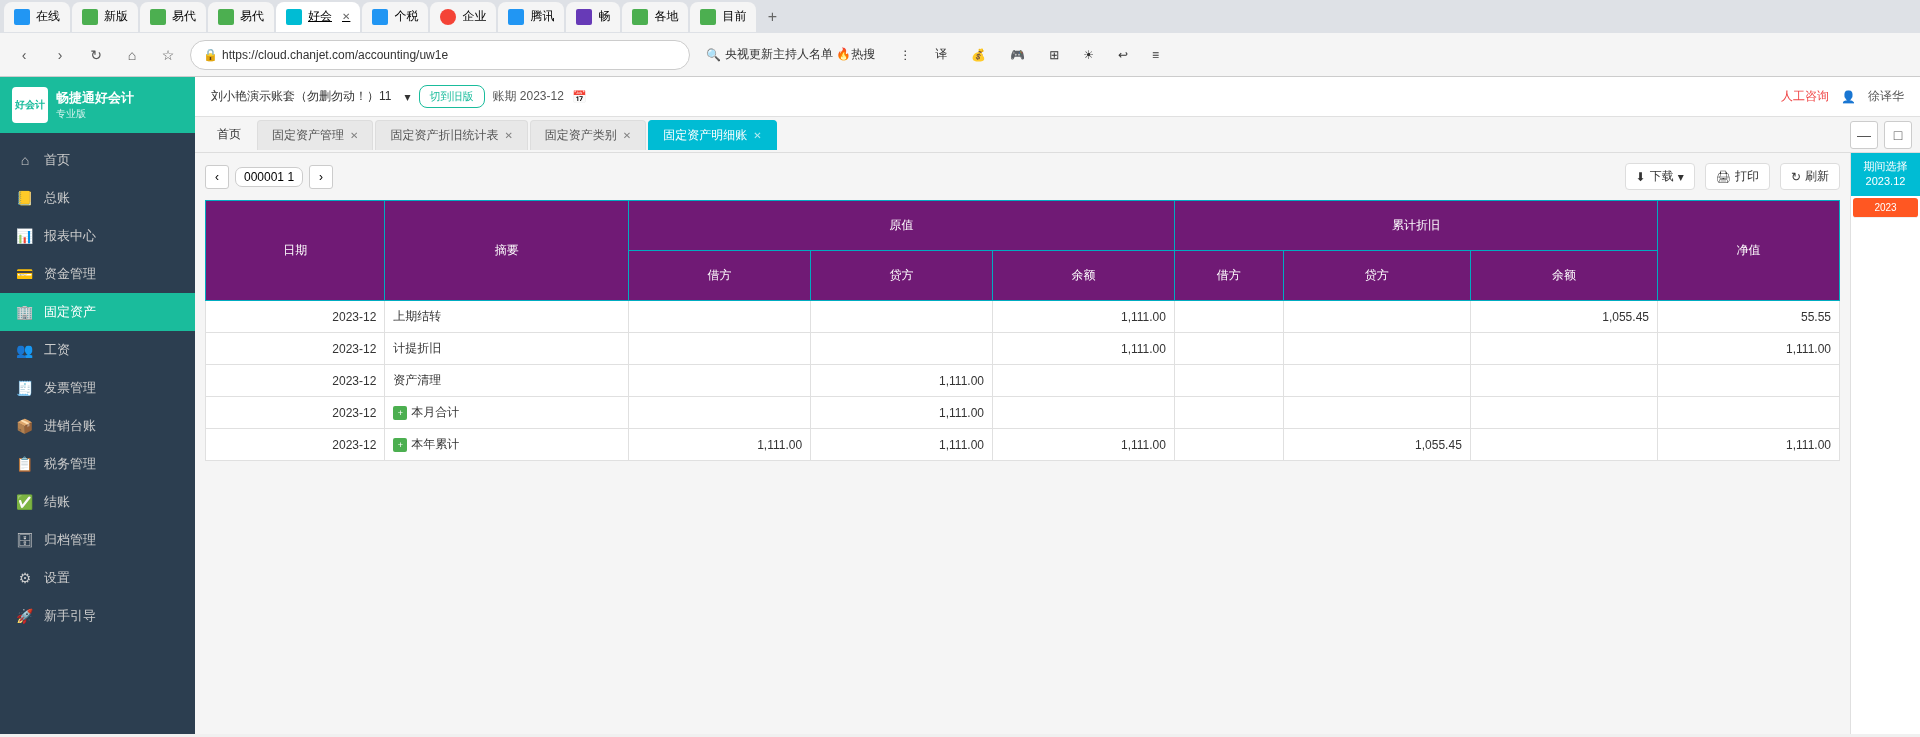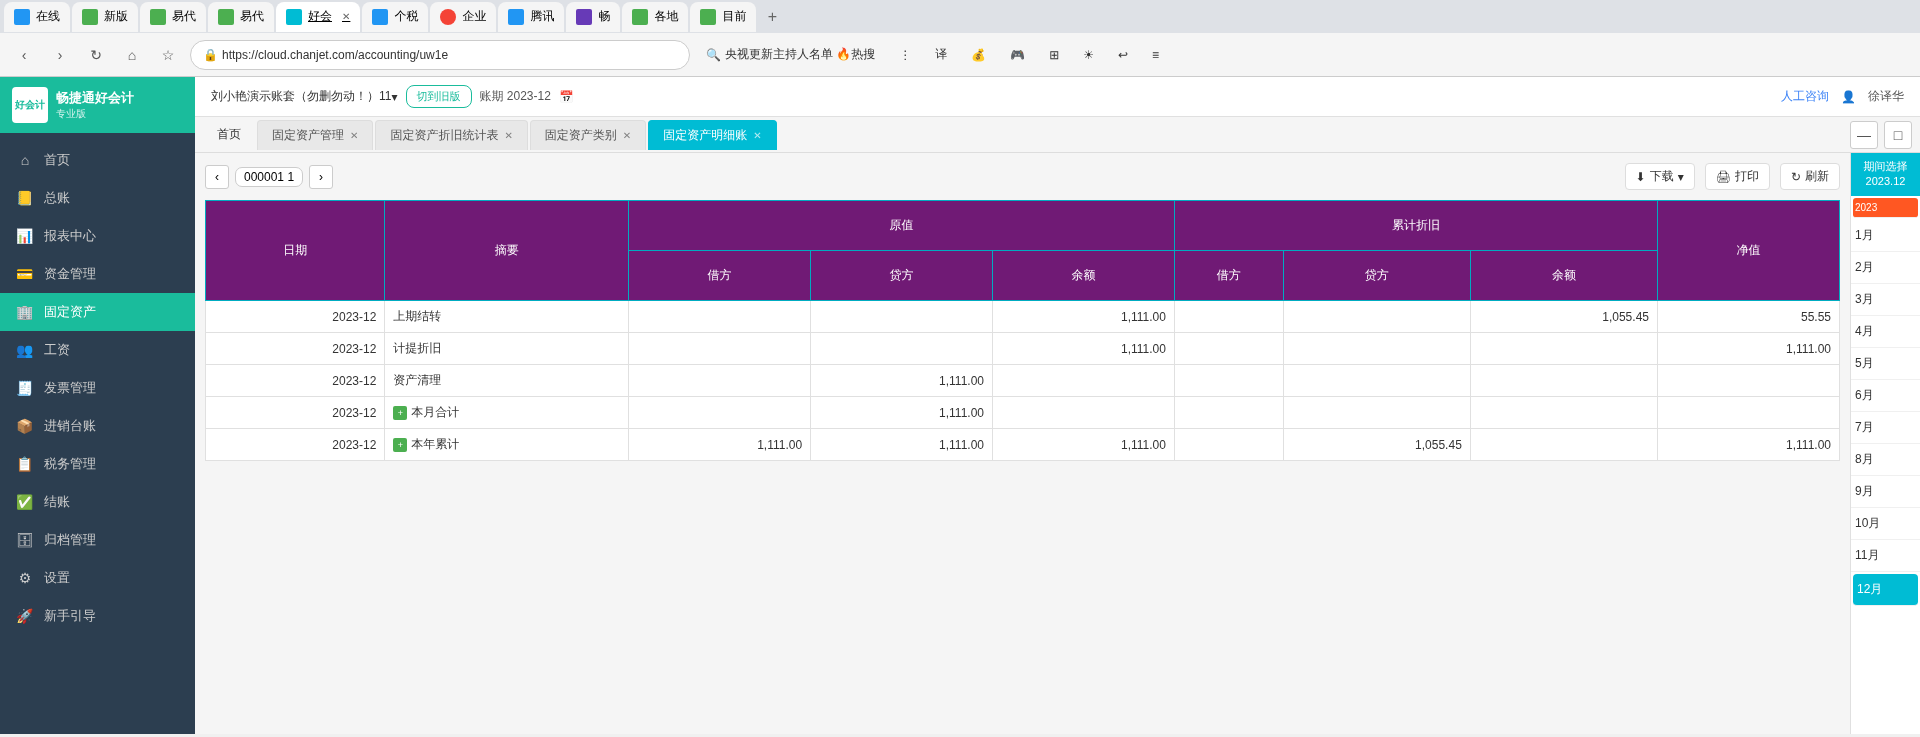--- a/index.html
+++ b/index.html
@@ -30,21 +30,21 @@
     .sidebar-logo-text { color: #1abc9c; font-weight: bold; font-size: 10px; }
     .sidebar-title { color: #fff; font-size: 13px; font-weight: bold; }
     .sidebar-subtitle { color: rgba(255,255,255,0.8); font-size: 10px; }
     .sidebar-menu { flex: 1; overflow-y: auto; padding: 8px 0; }
     .sidebar-item { display: flex; align-items: center; gap: 10px; padding: 10px 16px; cursor: pointer; color: #ccc; font-size: 13px; }
     .sidebar-item.active { background: #1abc9c; color: #fff; }
     .sidebar-item-icon { width: 18px; height: 18px; display: flex; align-items: center; justify-content: center; font-size: 14px; flex-shrink: 0; }
 
     
     .top-bar { background: #fff; border-bottom: 1px solid #e0e0e0; padding: 0 16px; height: 40px; display: flex; align-items: center; gap: 8px; }
-    .top-bar-user { display: flex; align-items: center; gap: 0; font-size: 12px; color: #333; }
+    .top-bar-user { display: flex; align-items: center; gap: 13px; font-size: 12px; color: #333; }
     .switch-btn { border: 1px solid #1abc9c; color: #1abc9c; padding: 3px 10px; border-radius: 8px; font-size: 11px; cursor: pointer; }
     .top-bar-right { margin-left: auto; display: flex; align-items: center; gap: 12px; font-size: 12px; color: #555; }
 
     
     .page-tabs { display: flex; align-items: center; background: #f5f5f5; border-bottom: 1px solid #ddd; padding: 0 8px; height: 36px; gap: 2px; }
     .page-tab { display: flex; align-items: center; gap: 6px; padding: 6px 14px; border-radius: 4px 4px 0 0; font-size: 12px; color: #555; cursor: pointer; background: #e8e8e8; border: 1px solid #ddd; border-bottom: none; }
     .page-tab.active { background: #00bcd4; color: #fff; border-color: #00bcd4; }
     .page-tab .tab-x { color: inherit; font-size: 10px; cursor: pointer; opacity: 0.7; }
     .page-tab-home { background: transparent; border: none; color: #333; }
 
@@ -65,21 +65,21 @@
     .ledger-table th { background: #701a75; color: #fff; padding: 16px 6px; text-align: center; border: 1px solid #00acc1; font-weight: normal; }
     .ledger-table td { padding: 7px 8px; border: 1px solid #e0e0e0; text-align: right; color: #333; }
     .ledger-table td.text-left { text-align: left; }
     .ledger-table td.text-center { text-align: right; }
     .row-label { display: flex; align-items: center; gap: 4px; }
     .row-label-icon { width: 14px; height: 14px; background: #4caf50; border-radius: 2px; display: inline-flex; align-items: center; justify-content: center; color: #fff; font-size: 9px; flex-shrink: 0; }
 
     
     .period-panel { width: 70px; background: #fff; border-left: 1px solid #e0e0e0; display: flex; flex-direction: column; overflow-y: auto; }
     .period-panel-header { background: #00bcd4; color: #fff; text-align: center; padding: 6px 4px; font-size: 11px; line-height: 1.4; }
-    .period-month { padding: 7px 4px; text-align: left; font-size: 12px; cursor: pointer; color: #333; border-bottom: 1px solid #f0f0f0; }
+    .period-month { padding: 7px 4px; text-align: center; font-size: 12px; cursor: pointer; color: #333; border-bottom: 1px solid #f0f0f0; }
     .period-month.active { background: #00bcd4; color: #fff; border-radius: 4px; margin: 2px; }
     .period-month.year-badge { background: #ff5722; color: #fff; border-radius: 3px; margin: 2px; font-size: 10px; padding: 4px 2px; }
   </style>
 </head>
 <body>
 
 <div class="browser-chrome">
 
   <div class="tab-bar">
 
@@ -228,21 +228,21 @@
 
     <div class="top-bar">
       <div class="top-bar-user">
         <span>刘小艳演示账套（勿删勿动！）11</span>
         <span>▾</span>
       </div>
       <div class="switch-btn">切到旧版</div>
       <span style="font-size:12px;color:#555;">账期 2023-12</span>
       <span>📅</span>
       <div class="top-bar-right">
-        <span style="cursor:pointer;color:#3b82f6;">人工咨询</span>
+        <span style="cursor:pointer;color:#ef4444;">人工咨询</span>
         <span>👤</span>
         <span>徐译华</span>
       </div>
     </div>
 
     <div class="page-tabs">
       <div class="page-tab page-tab-home">
         <span>首页</span>
       </div>
       <div class="page-tab">
@@ -375,30 +375,16 @@
             </tbody>
         </table>
       </div>
 
       <div class="period-panel">
         <div class="period-panel-header">
           <div>期间选择</div>
           <div>2023.12</div>
         </div>
         <div class="period-month year-badge">2023</div>
-        <div id="period-months-container">
-            <div class="period-month">1月</div>
-            <div class="period-month">2月</div>
-            <div class="period-month">3月</div>
-            <div class="period-month">4月</div>
-            <div class="period-month">5月</div>
-            <div class="period-month">6月</div>
-            <div class="period-month">7月</div>
-            <div class="period-month">8月</div>
-            <div class="period-month">9月</div>
-            <div class="period-month">10月</div>
-            <div class="period-month">11月</div>
-            <div class="period-month active">12月</div>
-          </div>
       </div>
     </div>
   </div>
 </div>
 
 </body></html>

